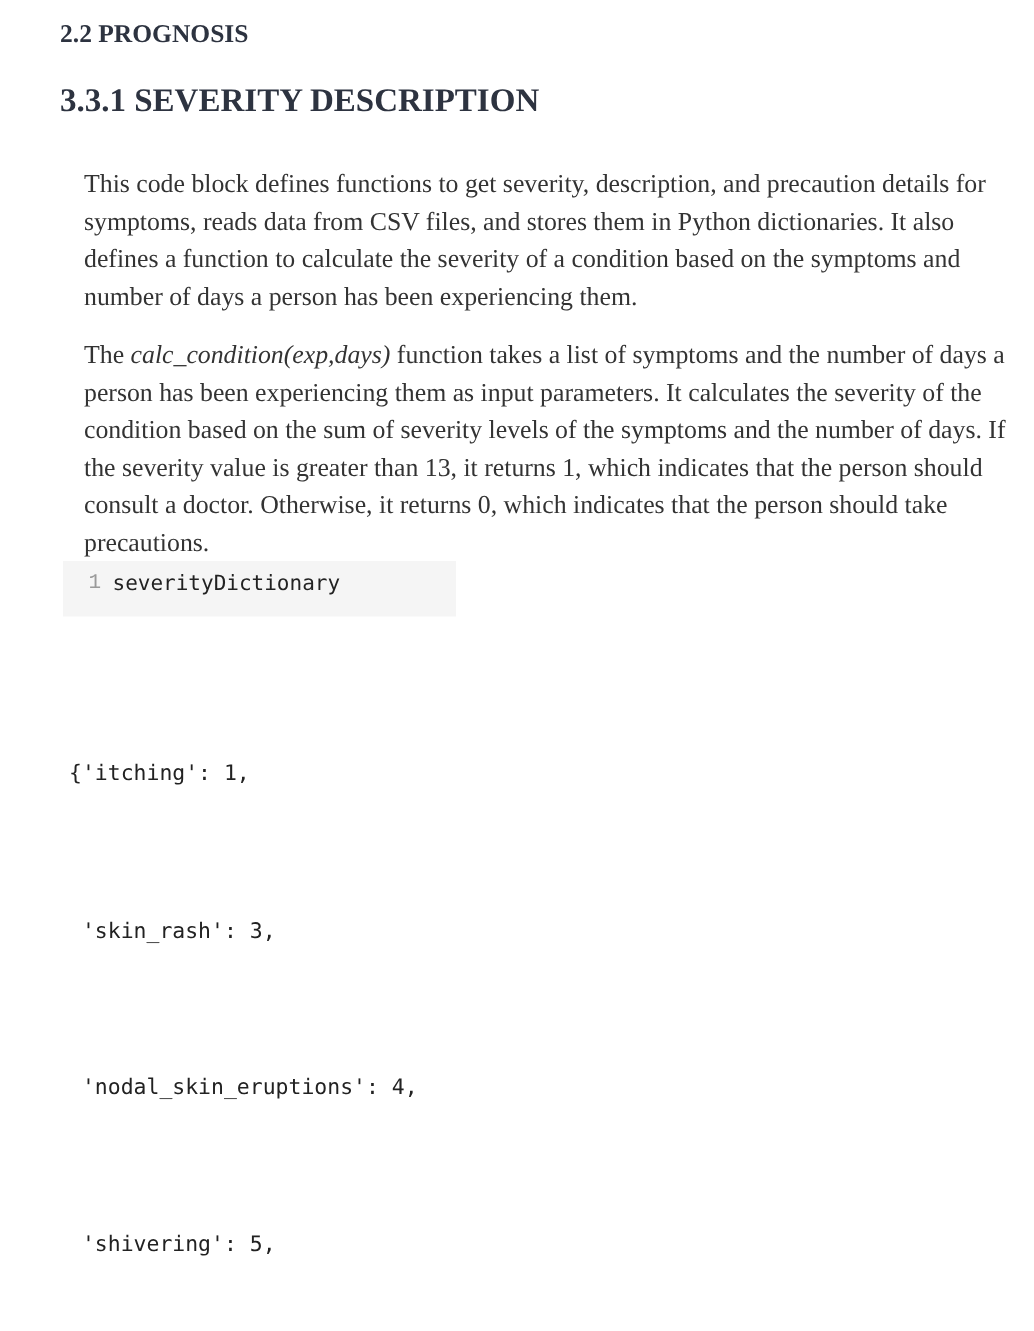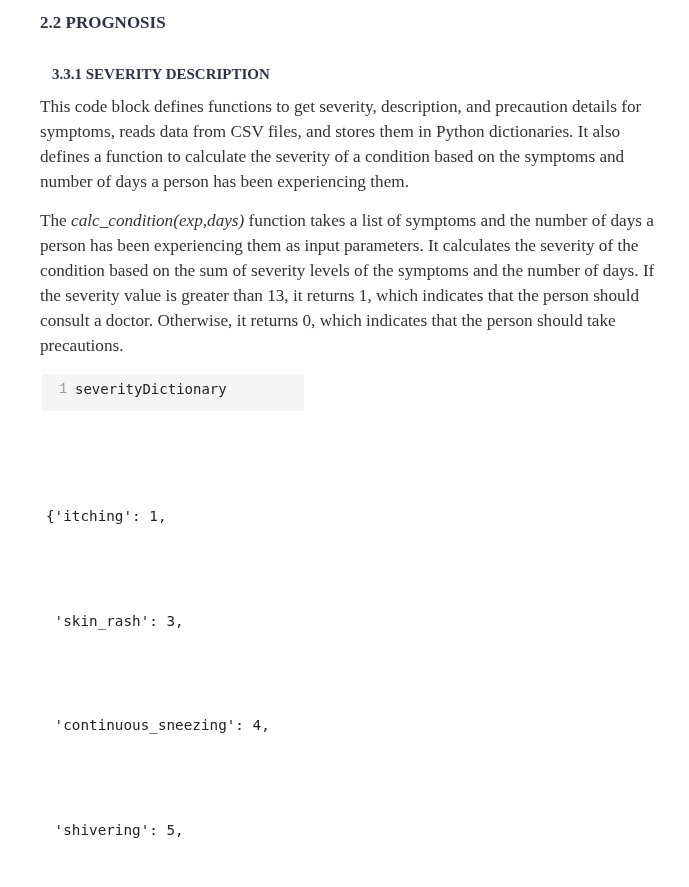--- a/index.html
+++ b/index.html
@@ -1,19 +1,19 @@
 <!DOCTYPE html>
 <html><head>
 <meta charset="utf-8">
 <style>
   html, body { margin:0; padding:0; background:#ffffff; }
   body { width:689px; height:887px; overflow:hidden; position:relative; }
   .h3 { position:absolute; left:40px; top:13px; font-family:"Liberation Serif", serif; font-weight:bold; font-size:17px; color:#2d3340; margin:0; letter-spacing:0; }
-  .h4 { position:absolute; left:40px; top:54px; font-family:"Liberation Serif", serif; font-weight:bold; font-size:15px; color:#2d3340; margin:12px; }
-  .para { position:absolute; left:40px; width:630px; font-family:"Liberation Serif", serif; font-size:17.2px; line-height:25px; color:#333333; margin:0; }
+  .h4 { position:absolute; left:40px; top:54px; font-family:"Liberation Serif", serif; font-weight:bold; font-size:22px; color:#2d3340; margin:0; }
+  .para { position:absolute; left:40px; width:630px; font-family:"Liberation Serif", serif; font-size:17.2px; line-height:25px; color:#333333; margin:16px; }
   .p1 { top:94px; }
   .p2 { top:208px; }
   .para em { font-style:italic; }
   .cell { position:absolute; left:42px; top:374px; width:262px; height:37px; background:#f5f5f5; box-sizing:border-box; }
   .cell .ln { position:absolute; left:17px; top:7px; font-family:"Liberation Mono", monospace; font-size:14px; color:#9a9a9a; }
   .cell .code { position:absolute; left:33px; top:7px; font-family:"DejaVu Sans Mono", monospace; font-size:14px; color:#222; }
   .output { position:absolute; left:46px; top:422px; font-family:"DejaVu Sans Mono", monospace; font-size:14.3px; line-height:20.15px; color:#222; white-space:pre; margin:0; }
   .output .row { display:block; height:20.15px;margin-top:44px; }
 </style>
 </head>
@@ -27,21 +27,21 @@
 <p class="para p2"><span>The </span><em>calc_condition(exp,days)</em><span> function takes a list of symptoms and the number of days a person has been experiencing them as input parameters. It calculates the severity of the condition based on the sum of severity levels of the symptoms and the number of days. If the severity value is greater than 13, it returns 1, which indicates that the person should consult a doctor. Otherwise, it returns 0, which indicates that the person should take precautions.</span></p>
 
 <div class="cell">
   <span class="ln">1</span>
   <span class="code">severityDictionary</span>
 </div>
 
 <div class="output">
   <span class="row">{'itching': 1,</span>
   <span class="row"> 'skin_rash': 3,</span>
-  <span class="row"> 'continuous_sneezing': 4,</span>
+  <span class="row"> 'nodal_skin_eruptions': 4,</span>
   <span class="row"> 'shivering': 5,</span>
   <span class="row"> 'chills': 3,</span>
   <span class="row"> 'stomach_pain': 5,</span>
   
   
   
   
   
   
   

